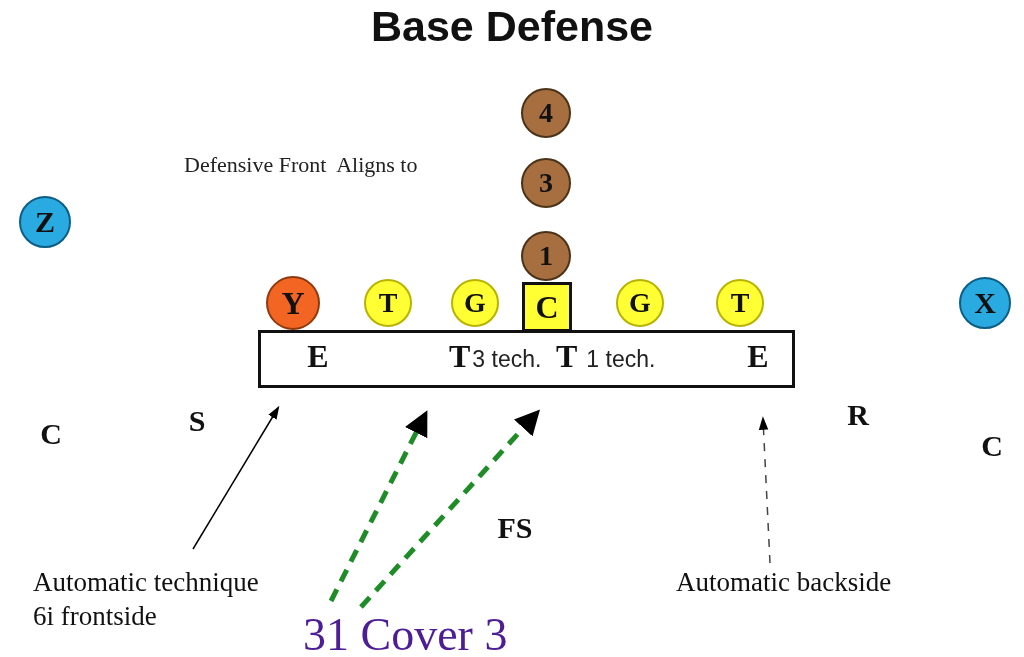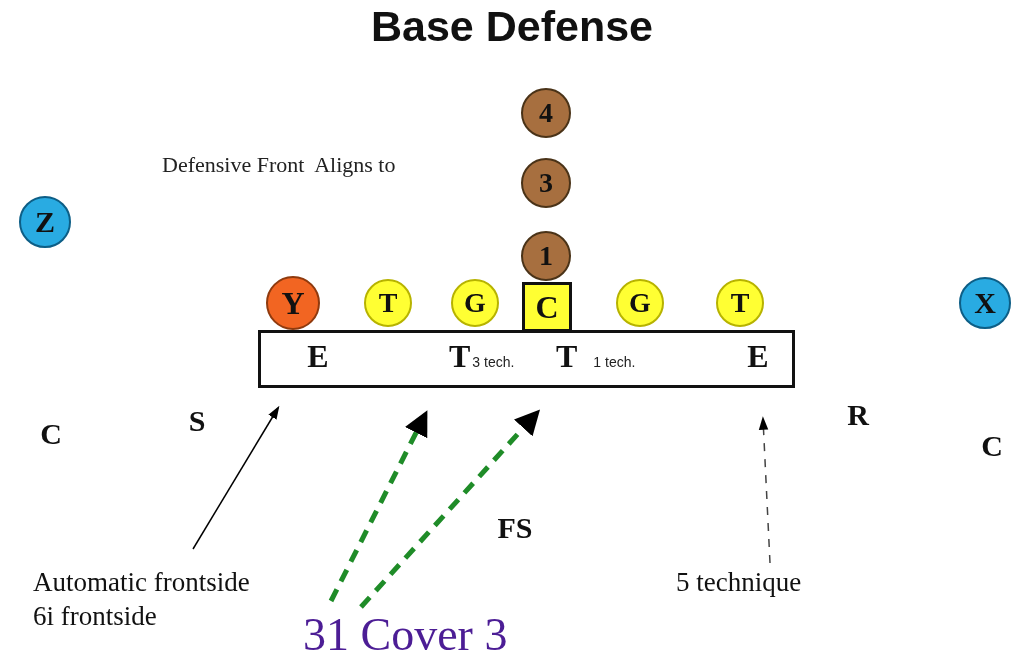--- a/index.html
+++ b/index.html
@@ -6,21 +6,21 @@
   .canvas{
     position:relative;width:1024px;height:657px;background:#ffffff;overflow:hidden;
     font-family:"Liberation Serif", serif;color:#111;
   }
   .title{
     position:absolute;left:0;top:2px;width:1024px;margin:0;text-align:center;
     font-family:"Liberation Sans", sans-serif;font-weight:bold;font-size:43px;color:#111;
     letter-spacing:0px;
   }
   .note{
-    position:absolute;left:162px;top:90px;
+    position:absolute;left:184px;top:90px;
     font-size:22px;line-height:30px;white-space:pre;color:#222;
   }
   
   .pc{
     position:absolute;transform:translate(-50%,-50%);
     border-radius:50%;display:flex;align-items:center;justify-content:center;
     font-weight:bold;color:#111;box-sizing:border-box;
   }
   .brown{width:50px;height:50px;background:var(--brown);border:2px solid #4a3318;font-size:28px;}
   .blue{width:52px;height:52px;background:var(--blue);border:2px solid #0d5e86;font-size:30px;}
@@ -36,21 +36,21 @@
     background:#fff;border:3px solid #111;
   }
   .boxletter{
     position:absolute;transform:translateX(-50%);top:338px;
     font-weight:bold;font-size:32px;color:#111;
   }
   .tech{
     position:absolute;top:338px;display:flex;align-items:baseline;
   }
   .tech .big{font-weight:bold;font-size:32px;}
-  .tech .small{font-family:"Liberation Sans", sans-serif;font-size:14px;color:#222;}
+  .tech .small{font-family:"Liberation Sans", sans-serif;font-size:23px;color:#222;}
   .fieldletter{
     position:absolute;transform:translate(-50%,-50%);
     font-weight:bold;font-size:30px;color:#111;
   }
   .overlay{position:absolute;left:0;top:0;pointer-events:none;}
   .greenline{stroke:var(--green);stroke-width:5;stroke-dasharray:13 9;fill:none;}
   .solidline{stroke:#000;stroke-width:1.5;fill:none;}
   .grayline{stroke:#444;stroke-width:1.5;stroke-dasharray:8 8;fill:none;}
   .caption{
     position:absolute;font-size:27px;line-height:34px;color:#111;
@@ -85,21 +85,21 @@
   <div class="pc yellow" style="left:740px;top:303px">T</div>
 
   <div class="linebox"></div>
   <div class="boxletter" style="left:318px">E</div>
   <div class="tech" style="left:449px">
     <span class="big">T</span>
     <span class="small" style="margin-left:2px">3 tech.</span>
   </div>
   <div class="tech" style="left:556px">
     <span class="big">T</span>
-    <span class="small" style="margin-left:16px">1 tech.</span>
+    <span class="small" style="margin-left:9px">1 tech.</span>
   </div>
   <div class="boxletter" style="left:758px">E</div>
 
   <div class="fieldletter" style="left:51px;top:434px">C</div>
   <div class="fieldletter" style="left:197px;top:421px">S</div>
   <div class="fieldletter" style="left:515px;top:528px">FS</div>
   <div class="fieldletter" style="left:858px;top:415px">R</div>
   <div class="fieldletter" style="left:992px;top:446px">C</div>
 
   <svg class="overlay" width="1024" height="657" viewBox="0 0 1024 657">
@@ -111,23 +111,23 @@
         <path d="M0,1.5 L10,5 L0,8.5 z" fill="#000"></path>
       </marker>
     </defs>
     <line class="solidline" x1="193" y1="549" x2="278" y2="408" marker-end="url(#mSmall)"></line>
     <line class="greenline" x1="331" y1="601" x2="424" y2="417" marker-end="url(#mBig)"></line>
     <line class="greenline" x1="361" y1="607" x2="535" y2="415" marker-end="url(#mBig)"></line>
     <line class="grayline" x1="770" y1="563" x2="763" y2="419" marker-end="url(#mSmall)"></line>
   </svg>
 
   <div class="caption" style="left:33px;top:565px">
-    <div>Automatic frontside</div>
+    <div>Automatic technique</div>
     <div>6i frontside</div>
   </div>
 
   <div class="caption" style="left:676px;top:565px">
-    <div>5 technique</div>
+    <div>Automatic backside</div>
   </div>
 
   <div class="call">31 Cover 3</div>
 
 </div>
 
 </body></html>

